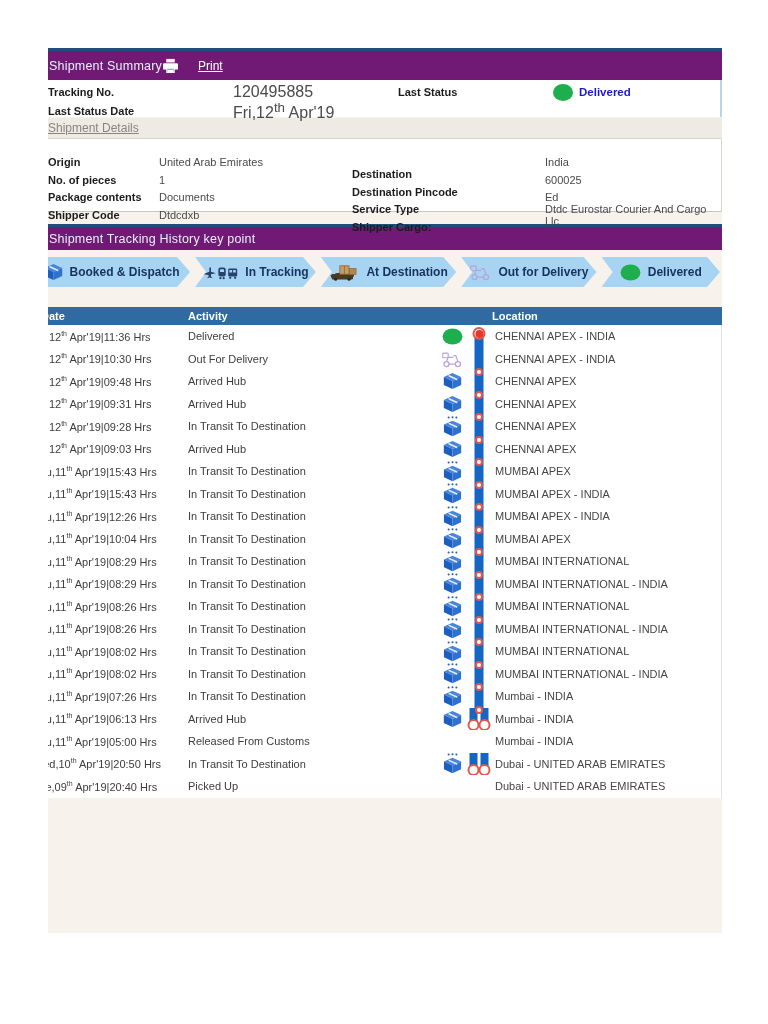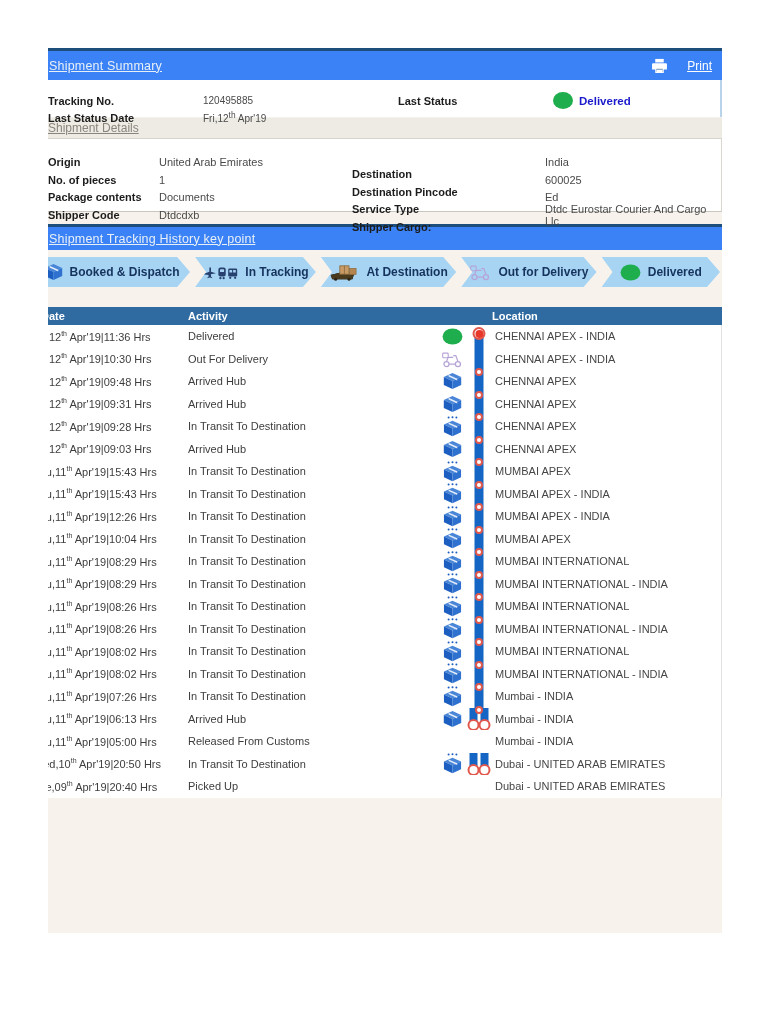--- a/index.html
+++ b/index.html
@@ -2,32 +2,32 @@
 <html><head>
 <meta charset="utf-8">
 <style>
   * { margin:0; padding:0; box-sizing:border-box; }
   html,body { width:768px; height:1024px; background:#ffffff; font-family:"Liberation Sans", sans-serif; }
   .canvas { position:relative; width:768px; height:1024px; background:#ffffff; overflow:hidden; }
   .page { position:absolute; left:48px; top:48px; width:674px; height:885px; background:#f7f3ec; overflow:hidden; }
   .content { position:absolute; left:-15px; top:0; width:689px; }
 
   
-  .bluebar { background:#3b82f6; border-top:3px solid #1e4e7c; color:#e8f0f7; display:flex; align-items:center; justify-content:space-between; padding:0 10px 0 16px;text-decoration:underline; }
+  .bluebar { background:#701a75; border-top:3px solid #1e4e7c; color:#e8f0f7; display:flex; align-items:center; justify-content:flex-start; padding:0 10px 0 16px; }
   .summary-bar { height:32px; }
   .history-bar { height:26px; }
   .bar-title { font-size:12.5px; letter-spacing:.2px; }
   .print-link { display:flex; align-items:center; gap:19px; color:#ffffff; text-decoration:none; font-size:12px; cursor:pointer; }
   .print-link span { text-decoration:underline; }
 
   
-  .summary-body { background:#ffffff; height:37px; padding-top:12px; border-right:2px solid #b9d3ea; }
+  .summary-body { background:#ffffff; height:37px; padding-top:3px; border-right:2px solid #b9d3ea; }
   .srow { display:grid; grid-template-columns:170px 180px 170px auto; align-items:center; height:17px; }
   .srow .lbl { font-size:11px; font-weight:bold; color:#1c1c1c; padding-left:15px; }
-  .srow .val { font-size:10px; color:#4a4a4a; }
+  .srow .val { font-size:16px; color:#4a4a4a;margin-left:30px; }
   .status-wrap { display:flex; align-items:center; gap:6px; }
   .gdot { width:20px; height:17px; border-radius:50%; background:#1fae4d; display:inline-block; }
   .status-text { font-size:11.5px; font-weight:bold; color:#1a1acc; }
 
   
   .details-bar { background:#edebe4; border-top:1px solid #f5f2ec; border-bottom:1px solid #d8d5cd; height:22px; display:flex; align-items:center; }
   .details-title { font-size:12px; color:#8a857c; text-decoration:underline; padding-left:15px; }
   .details-body { background:#ffffff; height:73px; padding-top:5px; border-bottom:1px solid #c9c6bf; border-right:1px solid #d9d6ce; }
   .drow { display:grid; grid-template-columns:126px 193px 193px auto; align-items:center; height:17.5px; }
   .drow .lbl { font-size:11px; font-weight:bold; color:#1c1c1c; padding-left:15px; }

